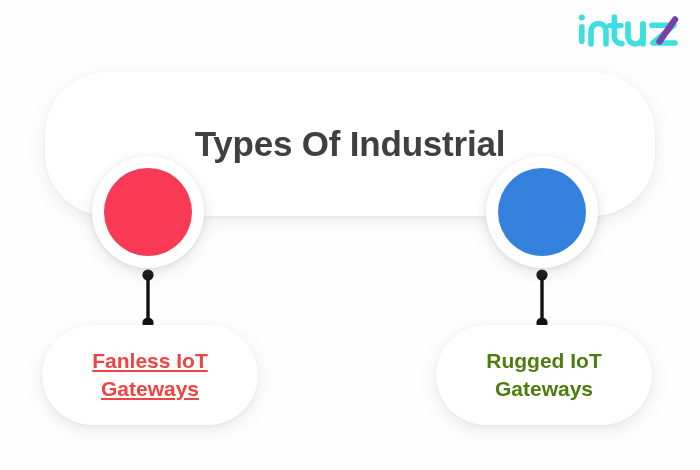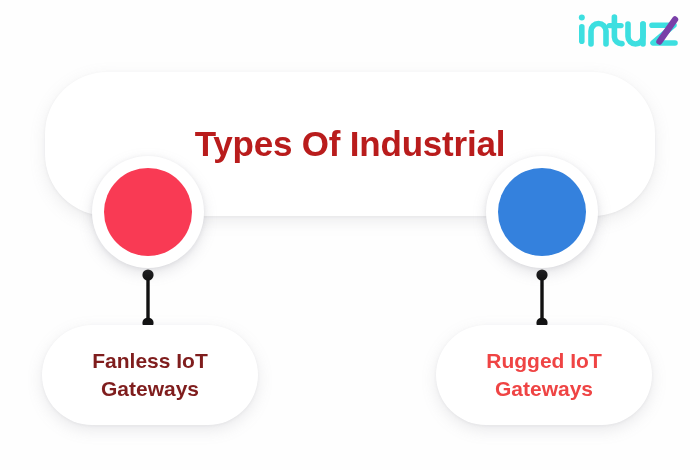--- a/index.html
+++ b/index.html
@@ -55,21 +55,21 @@
     left: 0;
     top: 0;
     width: 610px;
     height: 144px;
     display: flex;
     flex-direction: column;
     align-items: center;
     justify-content: center;
     gap: 6px;
     text-align: center;
-    color: #b91c1c;
+    color: #404040;
     font-size: 35px;
     font-weight: bold;
     letter-spacing: -0.2px;
     line-height: 1.18;
     z-index: 5;
   }
   #title-text .line {
     white-space: nowrap;
   }
 
@@ -203,23 +203,23 @@
   </div>
 
   <div class="connector" id="connector-right">
     <svg viewBox="0 0 20 62" xmlns="http://www.w3.org/2000/svg">
       <line x1="10" y1="7" x2="10" y2="55" stroke="#111111" stroke-width="3.4"></line>
       <circle cx="10" cy="7" r="5.6" fill="#111111"></circle>
       <circle cx="10" cy="55" r="5.6" fill="#111111"></circle>
     </svg>
   </div>
 
-  <div class="label-card" id="card-fanless" style="color:#7f1d1d;">
+  <div class="label-card" id="card-fanless" style="color:#ef4444;text-decoration:underline;">
     <span class="line">Fanless IoT</span>
     <span class="line">Gateways</span>
   </div>
 
-  <div class="label-card" id="card-rugged" style="color:#ef4444;">
+  <div class="label-card" id="card-rugged" style="color:#4d7c0f;">
     <span class="line">Rugged IoT</span>
     <span class="line">Gateways</span>
   </div>
 
 </div>
 
 </body></html>

